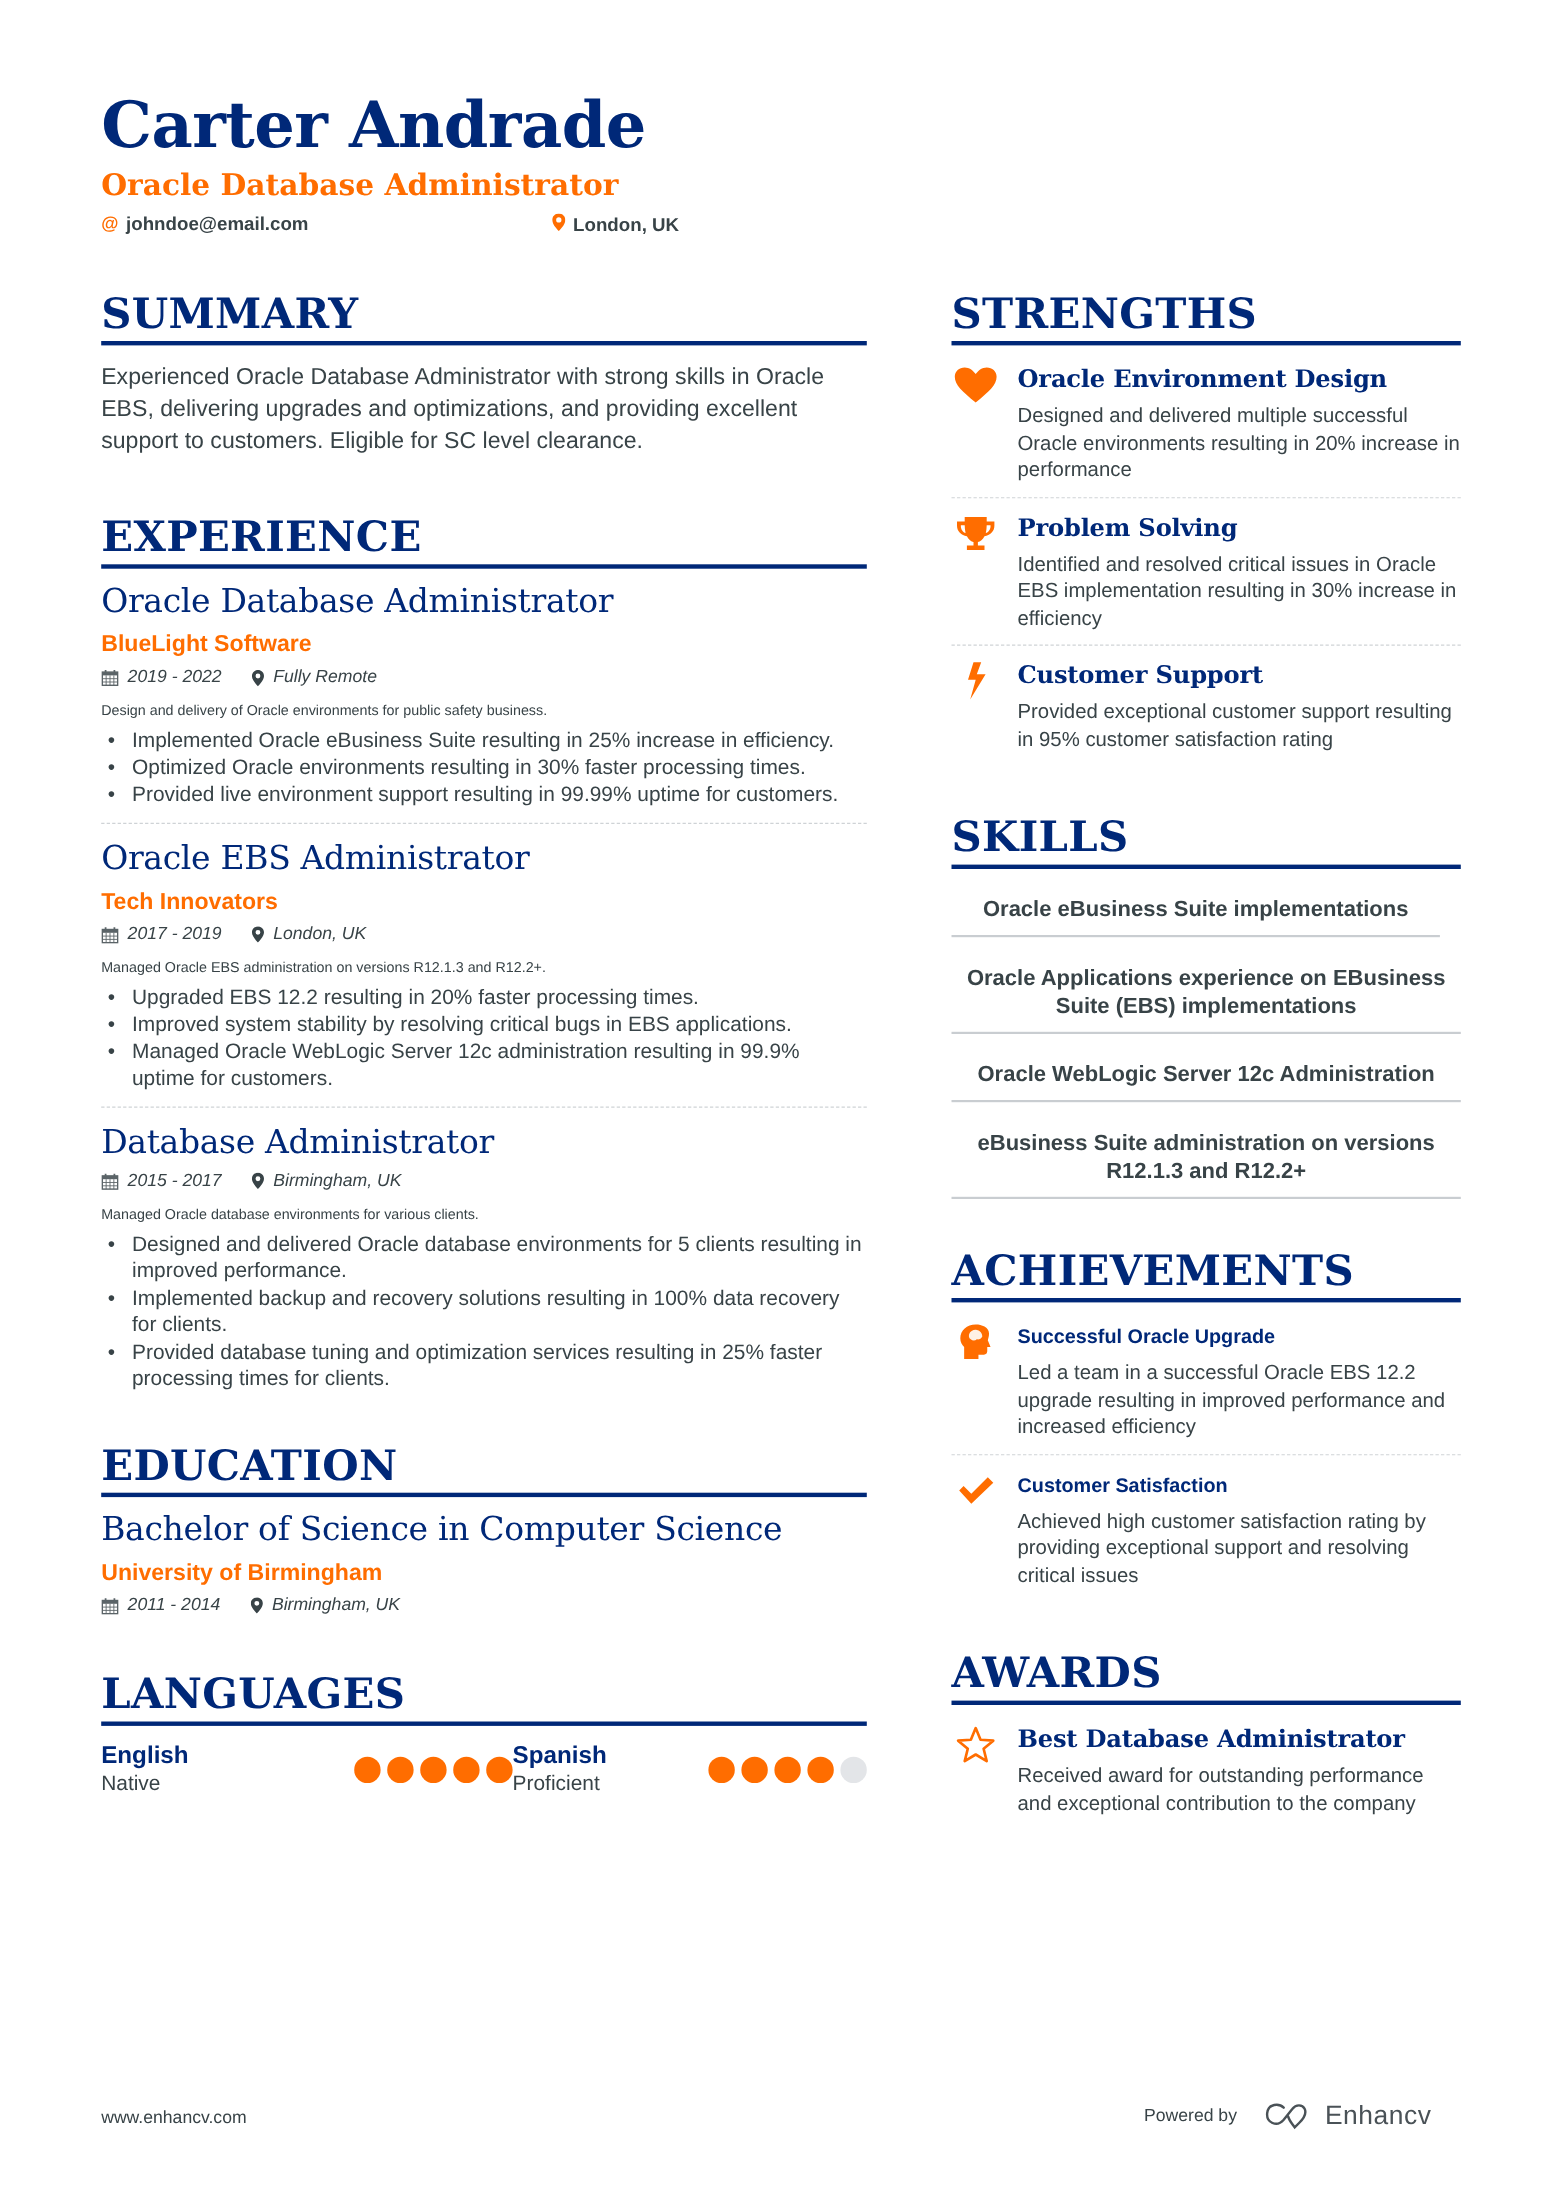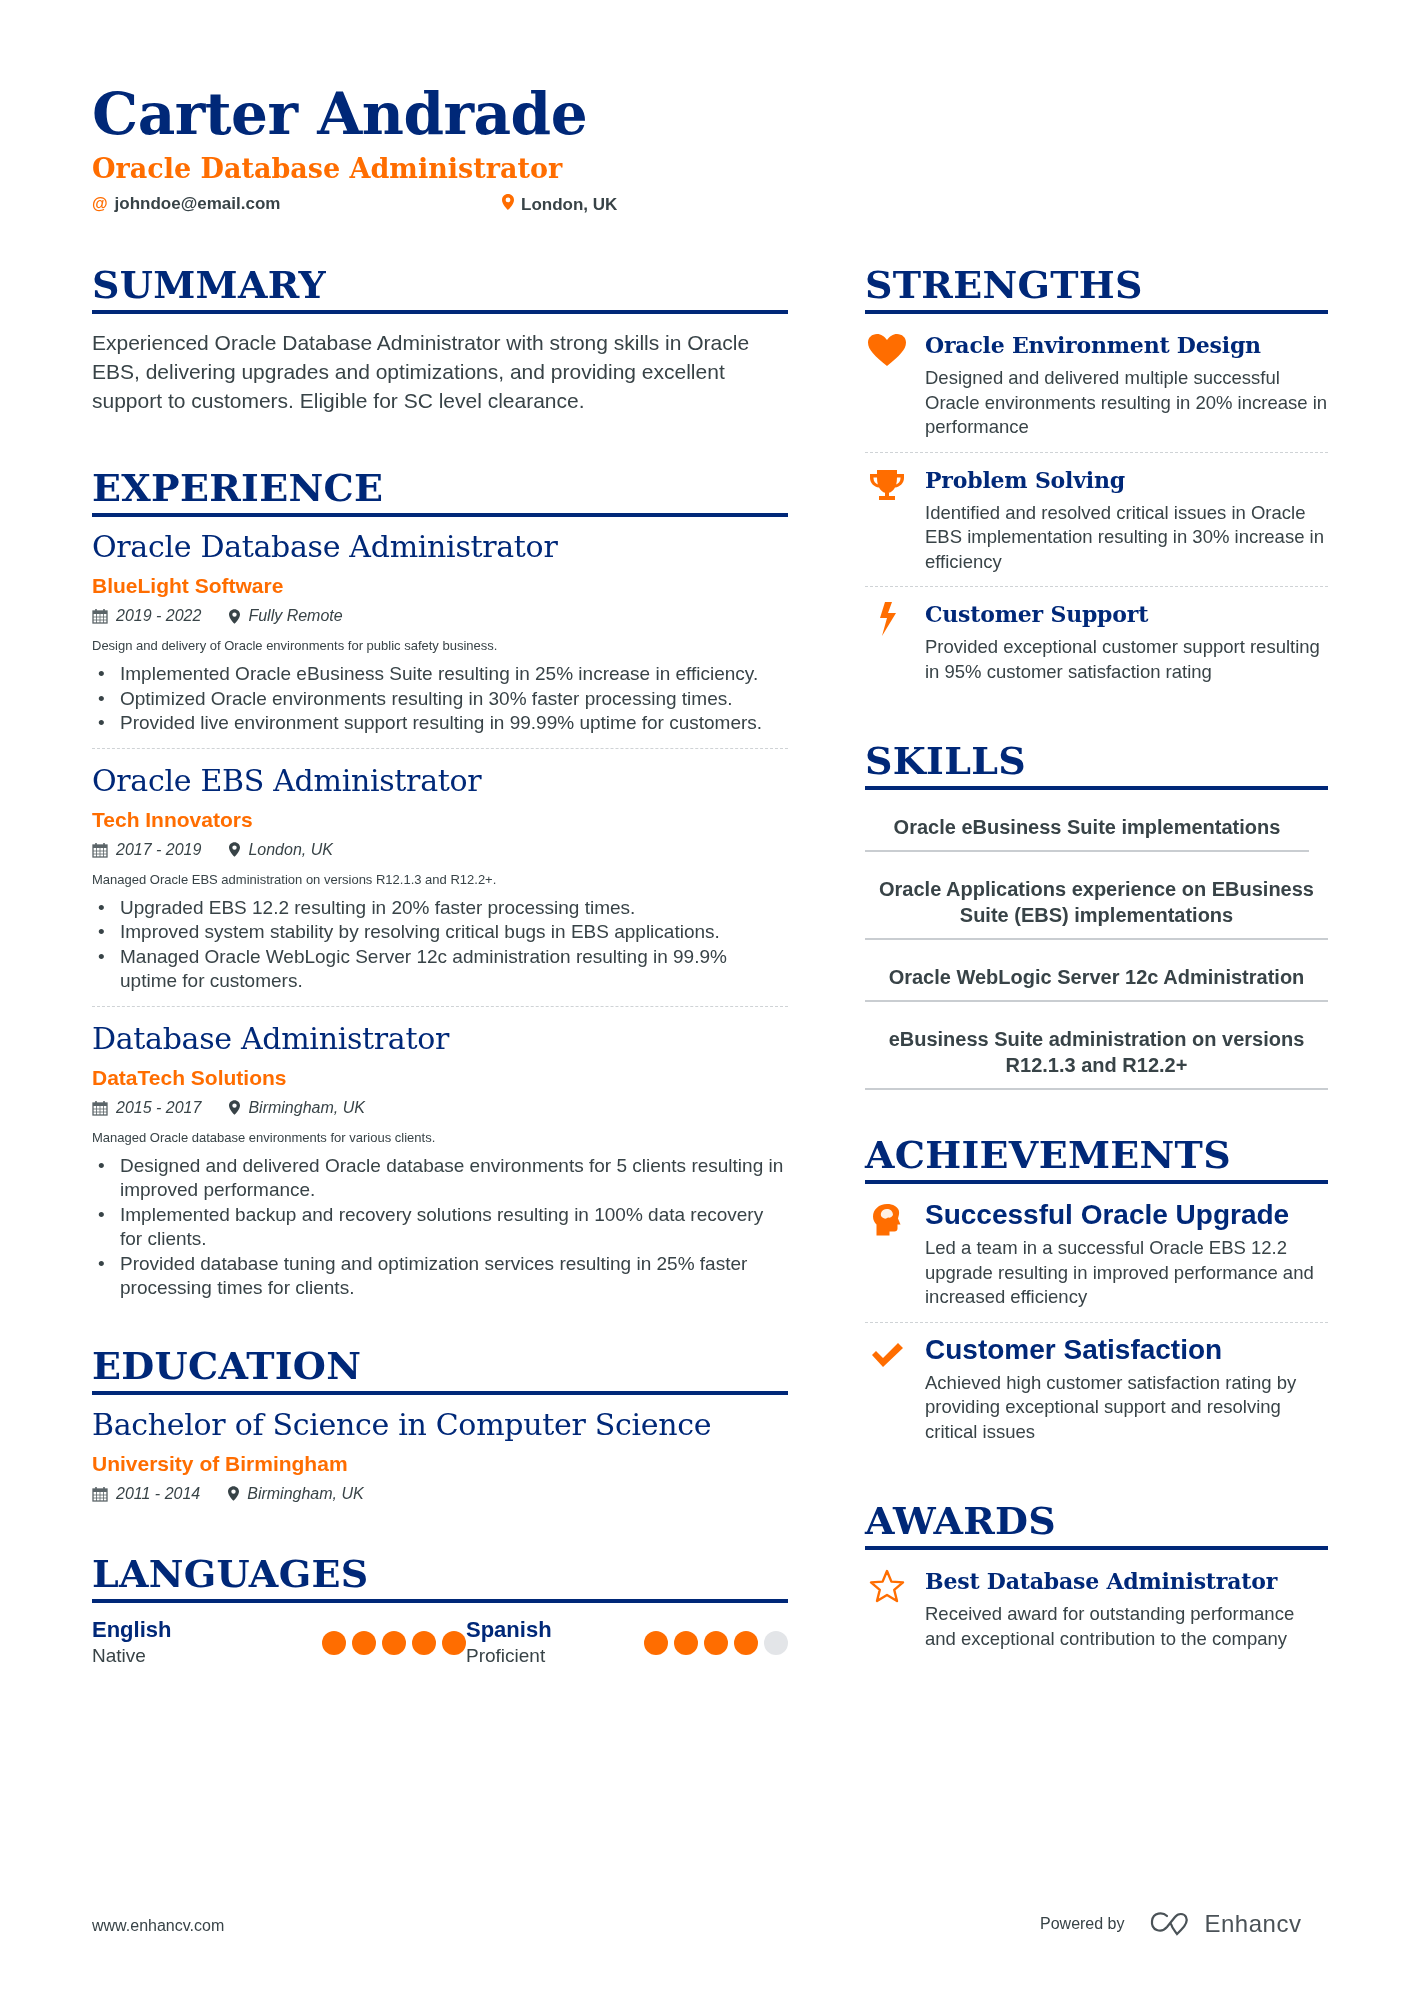--- a/index.html
+++ b/index.html
@@ -44,21 +44,21 @@
   .lang-level { font-size: 19px; color: #384347; line-height: 26px; }
   .dots { display: flex; gap: 6px; margin-right: 0; }
   .dot { width: 24px; height: 24px; border-radius: 50%; background: #ff6d00; }
   .dot.off { background: #e3e5e8; }
 
   
   .item-row { position: relative; padding: 12px 0 12px 60px; border-bottom: 1.5px dashed #cfd3d6; }
   .item-row:last-child { border-bottom: none; }
   .item-icon { position: absolute; left: 2px; top: 14px; width: 40px; height: 36px; display: flex; align-items: center; justify-content: center; }
   .item-title-serif { font-family: "DejaVu Serif", serif; font-weight: bold; font-size: 22px; color: #002878; line-height: 30px; letter-spacing: -0.2px; }
-  .item-title-sans { font-weight: bold; font-size: 28px; color: #002878; line-height: 30px; }
+  .item-title-sans { font-weight: bold; font-size: 18px; color: #002878; line-height: 30px; }
   .item-desc { font-size: 18.5px; line-height: 24.5px; color: #384347; margin-top: 6px; }
 
   
   .skills { margin-top: 14px; }
   .skill { font-size: 20px; font-weight: bold; color: #384347; text-align: center; line-height: 26px; padding: 10px 0 10px; border-bottom: 2px solid #c9cdd1; margin-bottom: 14px; }
   .skill.short { width: 444px; }
 
   
   .footer-left { position: absolute; left: 92px; top: 1917px; font-size: 16px; color: #384347; }
   .footer-right { position: absolute; left: 1040px; top: 1910px; display: flex; align-items: center; gap: 24px; font-size: 16px; color: #384347; }
@@ -159,21 +159,20 @@
         <div class="desc">Managed Oracle EBS administration on versions R12.1.3 and R12.2+.</div>
         <ul class="bullets">
           <li>Upgraded EBS 12.2 resulting in 20% faster processing times.</li>
           <li>Improved system stability by resolving critical bugs in EBS applications.</li>
           <li>Managed Oracle WebLogic Server 12c administration resulting in 99.9% uptime for customers.</li>
         </ul>
       </div>
 
       <div class="job">
         <div class="job-title">Database Administrator</div>
-        <div class="company">DataTech Solutions</div>
         <div class="meta">
           <span class="item">
             <span>
                 <svg width="16" height="16" viewBox="0 0 16 16">
                   <rect x="1" y="3" width="14" height="12" fill="none" stroke="#5b6468" stroke-width="1.3"></rect>
                   <rect x="1" y="3" width="14" height="3" fill="#5b6468"></rect>
                   <line x1="4" y1="1" x2="4" y2="4" stroke="#5b6468" stroke-width="1.6"></line>
                   <line x1="12" y1="1" x2="12" y2="4" stroke="#5b6468" stroke-width="1.6"></line>
                   <path d="M4.5 6v9M8 6v9M11.5 6v9M1 9h14M1 12h14" stroke="#5b6468" stroke-width="0.8"></path>
                 </svg>

